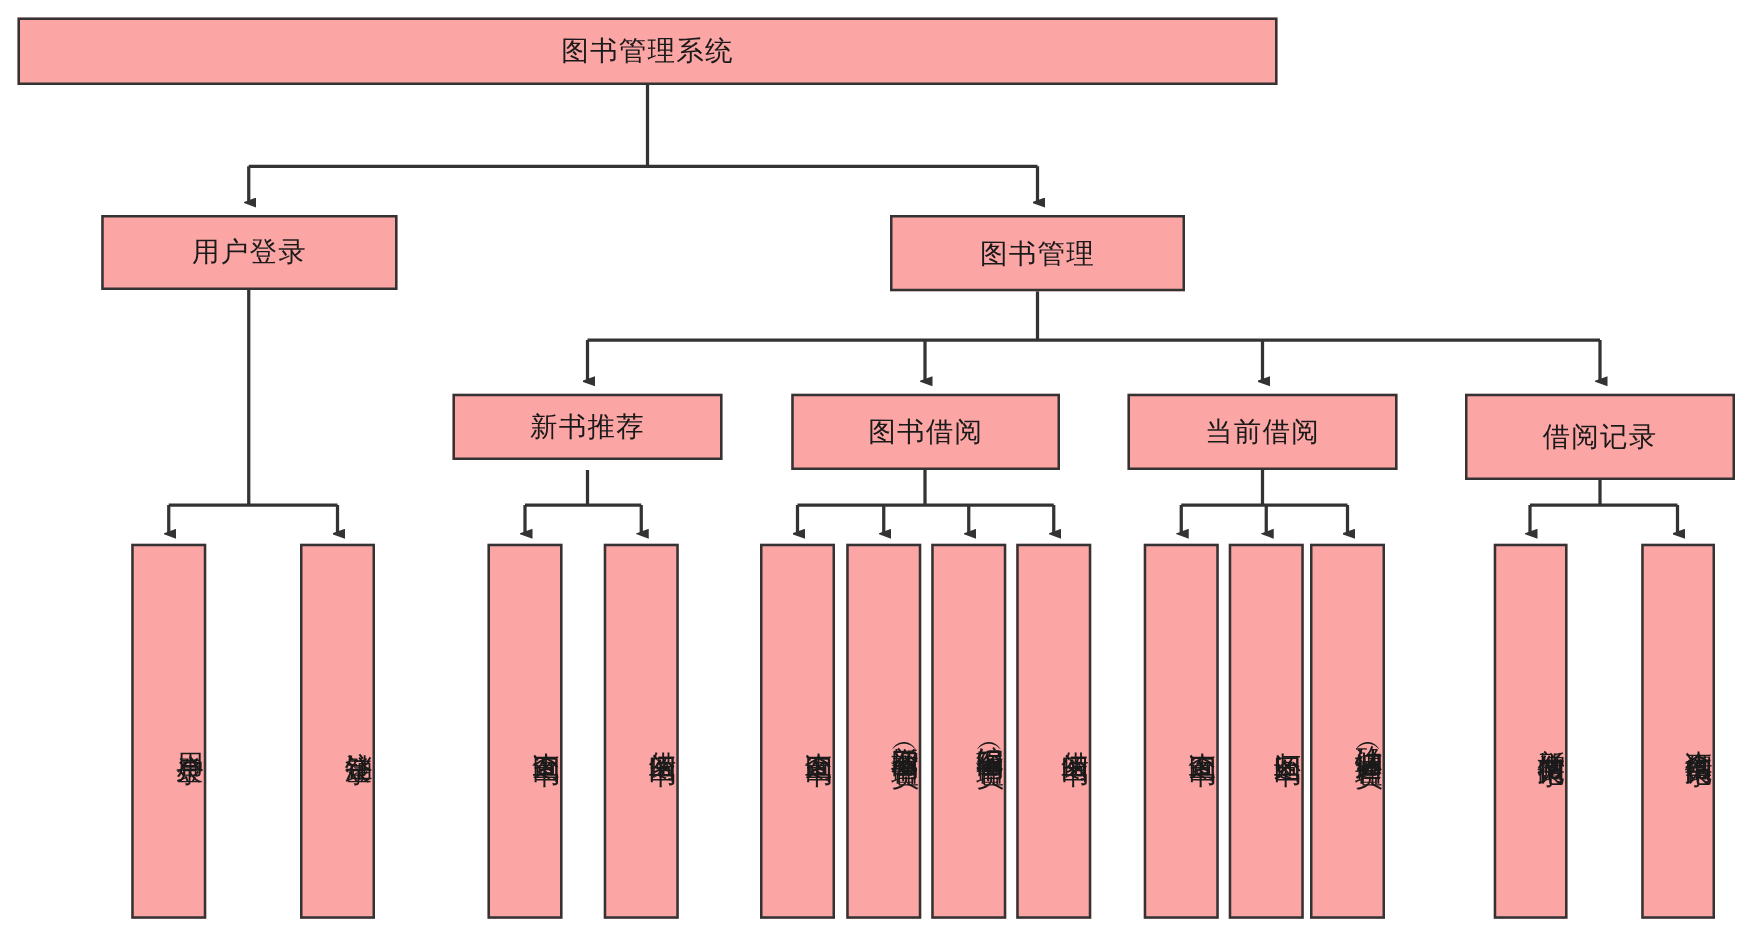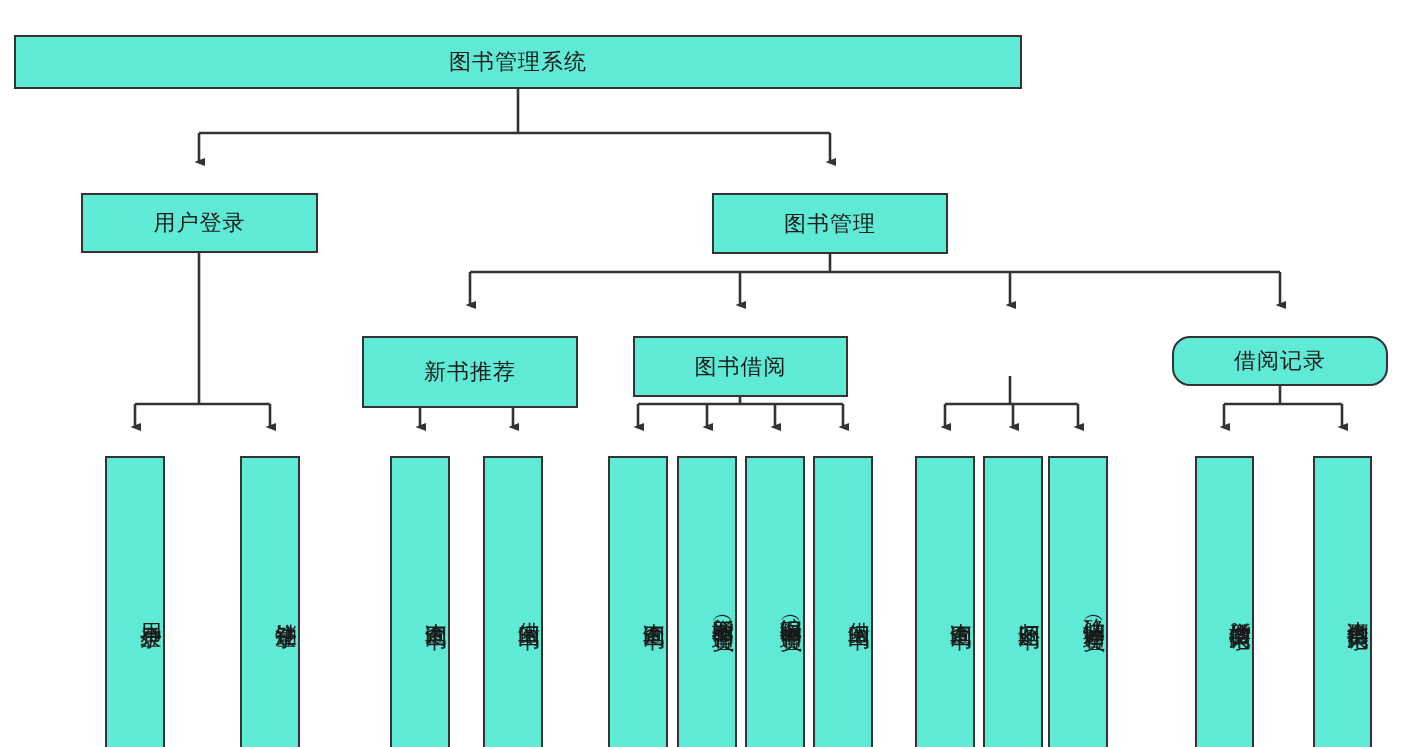--- a/index.html
+++ b/index.html
@@ -20,26 +20,25 @@
     left: 0;
     top: 0;
     width: 1405px;
     height: 747px;
     pointer-events: none;
   }
   .node {
     position: absolute;
     box-sizing: border-box;
     border: 2px solid #333333;
-    background: #5eead4;
+    background: #fca5a5;
     display: flex;
     align-items: center;
     justify-content: center;
     color: #1a1a1a;
-    margin-top: 21px;
   }
   .node.h {
     font-size: 22px;
     letter-spacing: 1px;
   }
   .node.v {
     writing-mode: vertical-rl;
     text-orientation: upright;
     font-size: 22px;
     letter-spacing: 2px;
@@ -122,30 +121,33 @@
   </div>
 
   <div class="node h" style="left:81px; top:172px; width:237px; height:60px;">
     <span class="lbl">用户登录</span>
   </div>
 
   <div class="node h" style="left:712px; top:172px; width:236px; height:61px;">
     <span class="lbl">图书管理</span>
   </div>
 
-  <div class="node h" style="left:362px; top:315px; width:216px; height:72px;">
+  <div class="node h" style="left:362px; top:315px; width:216px; height:53px;">
     <span class="lbl">新书推荐</span>
   </div>
 
   <div class="node h" style="left:633px; top:315px; width:215px; height:61px;font-family:Liberation Serif, serif;">
     <span class="lbl">图书借阅</span>
   </div>
 
-
-  <div class="node h" style="left:1172px; top:315px; width:216px; height:50px;border-radius:18px;">
+  <div class="node h" style="left:902px; top:315px; width:216px; height:61px;">
+    <span class="lbl">当前借阅</span>
+  </div>
+
+  <div class="node h" style="left:1172px; top:315px; width:216px; height:69px;">
     <span class="lbl">借阅记录</span>
   </div>
 
   <div class="node v" style="left:105px; top:435px; width:60px; height:300px;">
     <span class="lbl">用户登录</span>
   </div>
 
   <div class="node v" style="left:240px; top:435px; width:60px; height:300px;">
     <span class="lbl">注销登录</span>
   </div>

